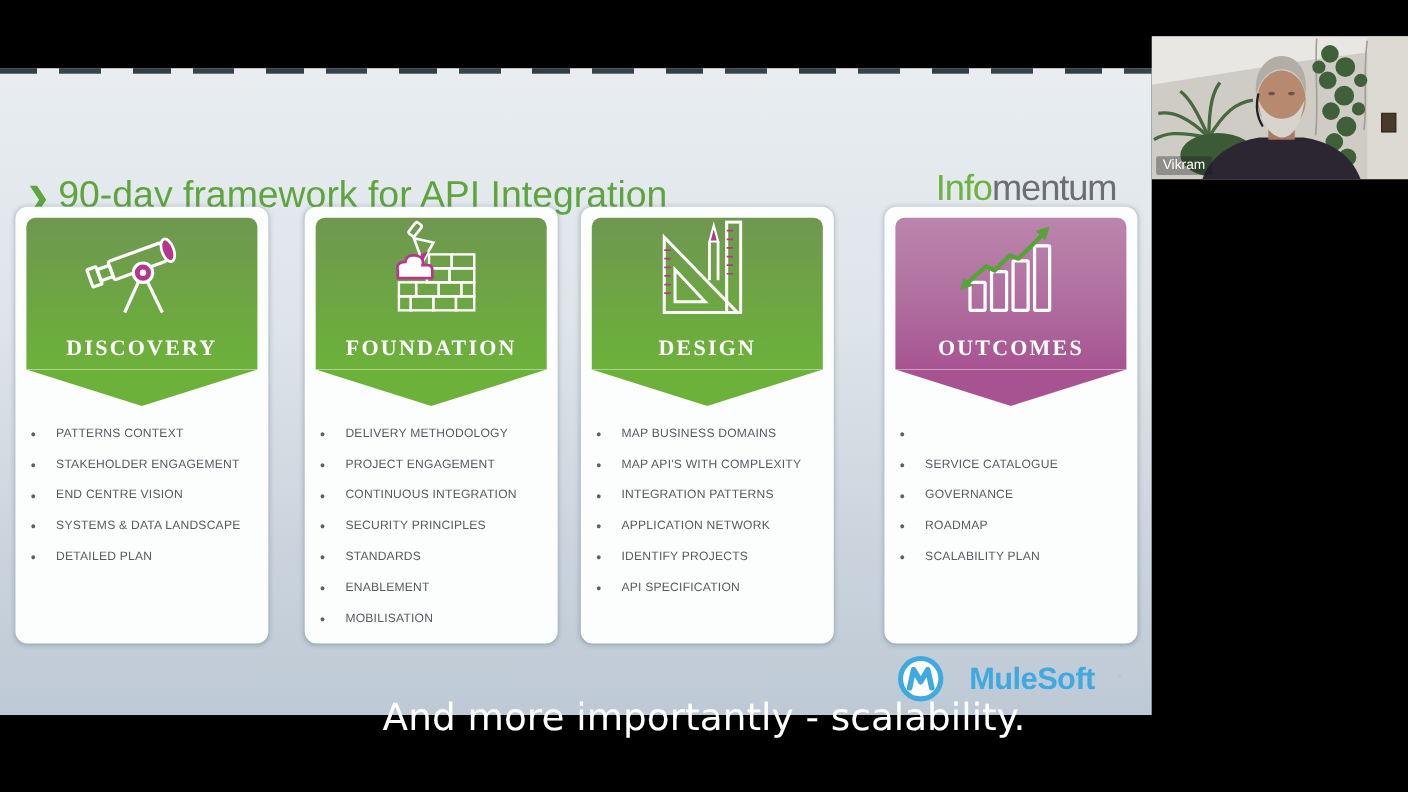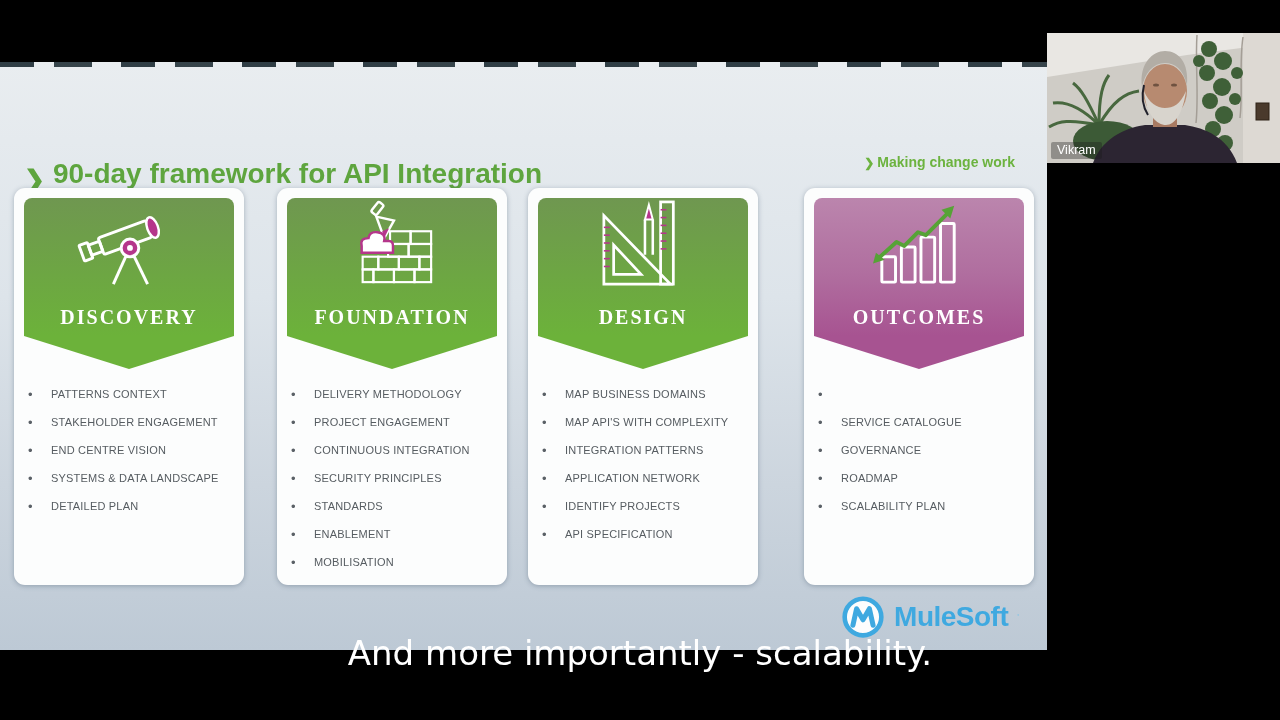--- a/index.html
+++ b/index.html
@@ -8,21 +8,21 @@
 
   
   .slide{position:absolute;left:0;top:62px;width:1047px;height:588px;
          background:linear-gradient(180deg,#e9edf0 0%,#dde4ea 40%,#ccd5de 72%,#bdc9d5 100%);}
   .slide-top-remnant{position:absolute;top:0;left:0;right:0;height:5px;opacity:.9;
          background:repeating-linear-gradient(90deg,#1b2a32 0 34px,rgba(27,42,50,0) 34px 54px,
                     #223138 54px 92px,rgba(27,42,50,0) 92px 121px);}
 
   .title-row{position:absolute;left:24px;top:96px;display:flex;align-items:flex-start;}
   .title-chevron{color:#5ea53e;font-size:25px;font-weight:bold;margin:7px 8px 0 0;}
-  .page-title{font-size:28px;color:#5ea53e;font-weight:bold;margin:0;letter-spacing:0;}
+  .page-title{font-size:34px;color:#5ea53e;font-weight:normal;margin:0;letter-spacing:0;}
 
   .brand{position:absolute;top:92px;right:32px;text-align:right;line-height:1.05;}
   .brand-name{font-size:33px;letter-spacing:-1px;}
   .brand-name .p1{color:#6cb33f;}
   .brand-name .p2{color:#6d6e71;}
   .brand-tagline{font-size:14px;font-weight:bold;color:#6cb33f;margin-top:1px;}
   .brand-tagline .tg-ch{font-size:12px;margin-right:3px;}
 
   .card{position:absolute;top:126px;width:230px;height:397px;background:#fcfdfd;
         border-radius:11px;box-shadow:0 1px 5px rgba(70,90,110,.4);}
@@ -34,21 +34,21 @@
   .purple .banner-v{background:#a75391;}
   .banner .icon-wrap{display:block;margin:10px auto 0;}
   .banner .label{position:absolute;left:0;right:0;bottom:7px;color:#fff;
         font-family:"Liberation Serif",serif;font-weight:bold;font-size:20px;letter-spacing:2px;}
 
   .list{list-style:none;margin:0;padding:18px 6px 0 14px;}
   .item{display:flex;margin-bottom:13px;}
   .dot{width:10px;margin-right:13px;color:#5a6066;font-size:13px;line-height:15px;}
   .itxt{font-size:11px;letter-spacing:.2px;color:#565c61;line-height:15px;white-space:pre-line;}
 
-  .mulesoft{position:absolute;right:28px;bottom:11px;display:flex;align-items:center;gap:9px;}
+  .mulesoft{position:absolute;right:28px;bottom:11px;display:flex;align-items:center;gap:22px;}
   .mulesoft-text{font-size:28px;font-weight:bold;color:#3fa9e0;letter-spacing:-.5px;}
   .mulesoft-tm{font-size:9px;color:#7fc4e8;vertical-align:top;}
 
   
   .webcam{position:absolute;left:1047px;top:33px;width:233px;height:130px;overflow:hidden;background:#b8b4ae;}
   .participant-name{position:absolute;left:4px;bottom:4px;color:#fff;font-size:12.5px;
         padding:1px 6px 2px;background:rgba(25,25,25,.35);border-radius:2px;}
 
   
   .caption-bar{position:absolute;left:0;right:0;top:633px;height:70px;display:flex;
@@ -62,20 +62,23 @@
 
   <div class="slide">
     <div class="slide-top-remnant"></div>
 
     <div class="title-row">
       <span class="title-chevron">❯</span>
       <h1 class="page-title">90-day framework for API Integration</h1>
     </div>
 
     <div class="brand">
+      <div class="brand-name">
+        <span class="p1">Info</span><span class="p2">mentum</span>
+      </div>
       <div class="brand-tagline">
         <span class="tg-ch">❯</span><span>Making change work</span>
       </div>
     </div>
 
     <div class="card green" style="left:14px">
       <div class="banner">
         <svg class="icon-wrap" width="120" height="90" viewBox="0 0 120 92">
           <g fill="none" stroke="#fff" stroke-width="3">
             <g transform="rotate(-20 60 40)">

